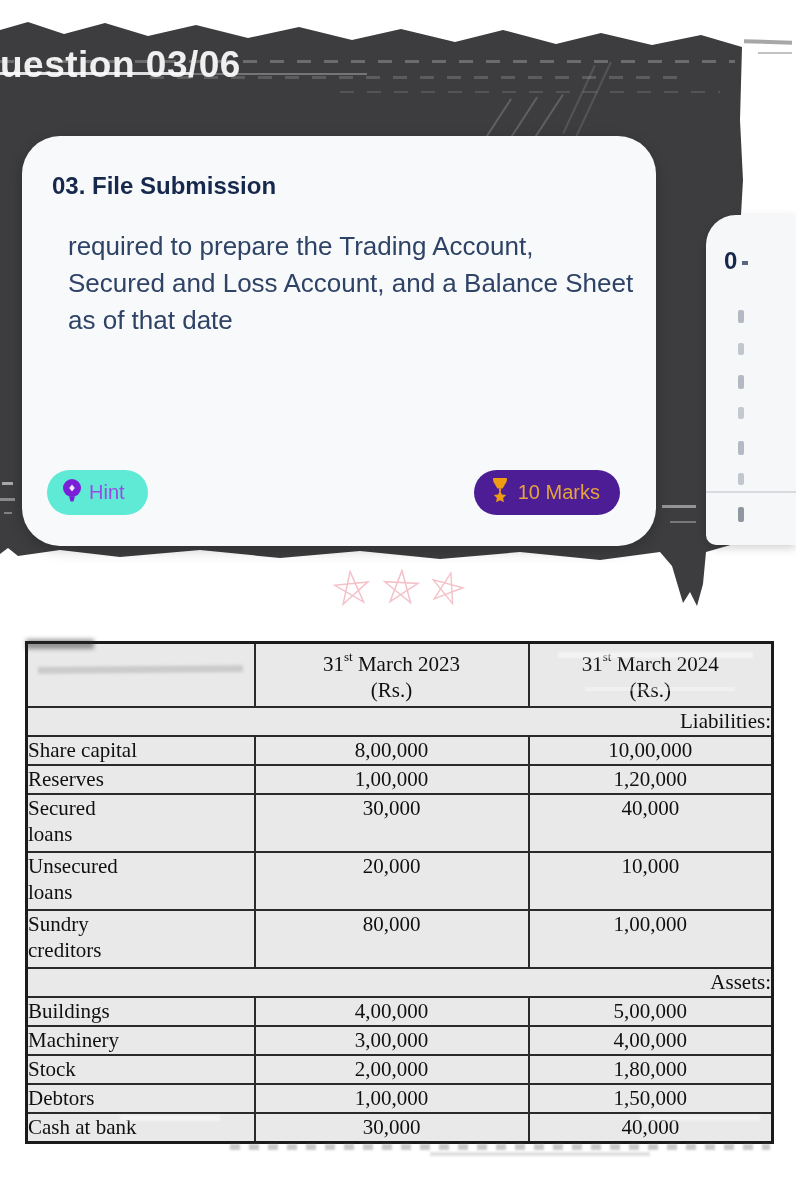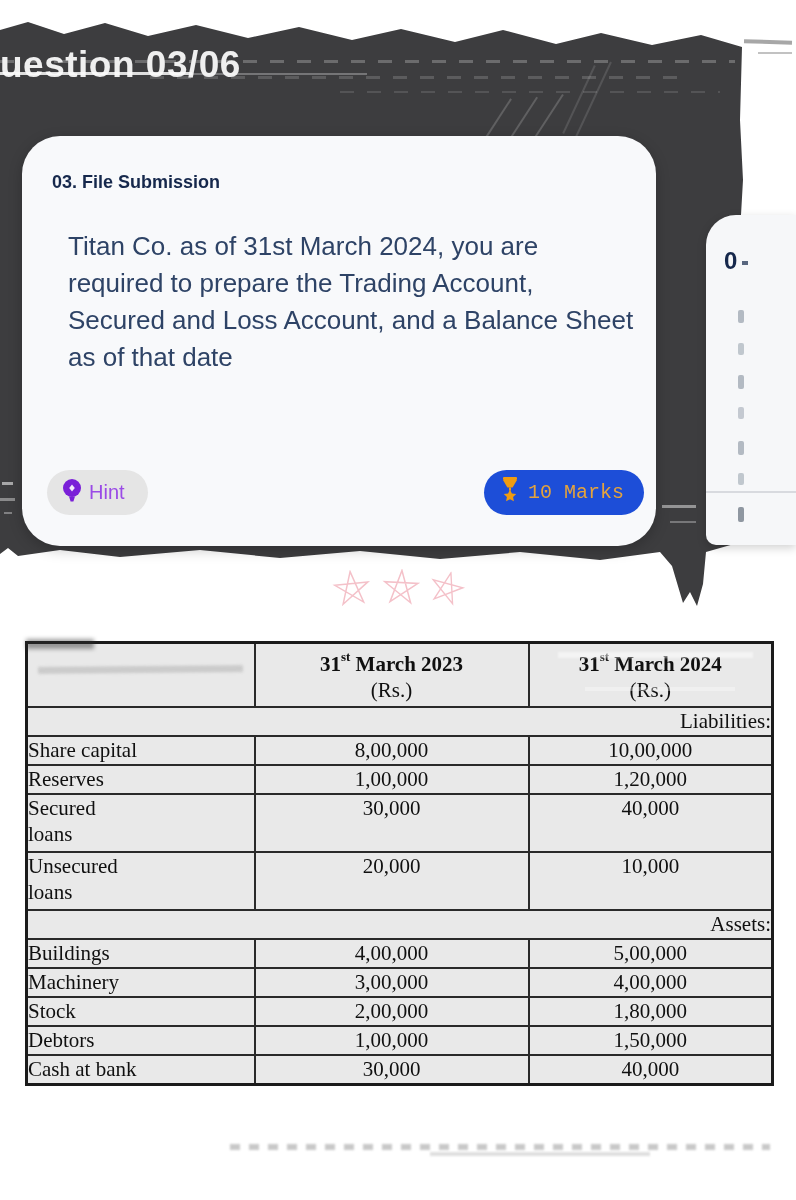--- a/index.html
+++ b/index.html
@@ -20,49 +20,49 @@
 
   
   #question-counter{position:absolute;left:0;top:44px;color:#efefef;font-size:37px;font-weight:600;
     letter-spacing:.5px;}
   #counter-underline{position:absolute;left:0;top:72px;width:192px;height:3px;background:rgba(250,250,250,.85);}
   #counter-underline-ext{position:absolute;left:192px;top:73px;width:175px;height:2px;background:rgba(250,250,250,.3);}
 
   
   #question-card{position:absolute;left:22px;top:136px;width:634px;height:410px;background:#f8f9fb;
     border-radius:38px;box-shadow:0 4px 14px rgba(0,0,0,.22);}
-  #card-title{position:absolute;left:30px;top:36px;font-size:18px;font-weight:700;color:#16284c;}
+  #card-title{position:absolute;left:30px;top:36px;font-size:24px;font-weight:700;color:#16284c;}
   #card-body{position:absolute;left:46px;top:92px;color:#2e4366;font-size:26px;line-height:37px;}
   #card-body .bl{white-space:nowrap;}
 
   .pill{position:absolute;top:334px;height:45px;display:flex;align-items:center;border-radius:23px;}
-  #hint-button{left:25px;background:#e5e5e5;padding:0 23px 0 15px;gap:7px;cursor:pointer;}
+  #hint-button{left:25px;background:#5eead4;padding:0 23px 0 15px;gap:7px;cursor:pointer;}
   #hint-button .lbl{color:#9a4ae6;font-size:20px;font-weight:500;}
-  #marks-badge{right:12px;background:#1d4ed8;padding:0 20px 0 16px;gap:8px;font-family:Liberation Mono, monospace;}
+  #marks-badge{right:36px;background:#4c1d95;padding:0 20px 0 16px;gap:8px;}
   #marks-badge .lbl{color:#e5a33c;font-size:20px;font-weight:500;}
 
   
   #next-card{position:absolute;left:706px;top:215px;width:90px;height:330px;background:#f6f7f9;
     border-radius:30px 0 0 10px;box-shadow:0 3px 10px rgba(0,0,0,.18);}
   #next-title{position:absolute;left:18px;top:32px;font-size:24px;font-weight:700;color:#16284c;}
   #next-title-dash{position:absolute;left:36px;top:46px;width:6px;height:4px;background:#16284c;opacity:.7;}
   .frag{position:absolute;left:32px;width:6px;border-radius:2px;background:#b3bac3;}
   #next-line{position:absolute;left:0;top:276px;width:90px;height:2px;background:rgba(110,120,130,.22);}
 
   
   .star{position:absolute;}
   .star polygon{fill:none;stroke:#f4c1c9;stroke-width:1.5;}
 
   
   #balance-table{position:absolute;left:25px;top:641px;width:746px;border-collapse:collapse;
     table-layout:fixed;background:#e9e9e9;font-family:"Liberation Serif",serif;color:#101010;
     border:3px solid #1b1b1b;}
   #balance-table td{border:2px solid #2a2a2a;padding:0;vertical-align:top;line-height:26px;font-size:21px;}
   tr.head td{height:62px;text-align:center;}
-  .hd1{font-weight:700;padding-top:2px;}
+  .hd1{font-weight:400;padding-top:2px;}
   .hd1 sup{font-size:13px;position:relative;top:-2px;}
   .hd2{font-weight:400;}
   tr.sec td{height:27px;font-weight:400;padding-left:54px;text-align:right;}
   tr.single td{height:27px;}
   tr.double td{height:56px;}
   td.lblc{padding-left:6px;white-space:pre-line;margin-left:40px;}
   td.num{text-align:center;border-radius:8px;}
 </style>
 </head>
 <body>
@@ -87,21 +87,20 @@
   <div class="grunge" style="left:744px;top:40px;width:48px;height:4px;background:rgba(80,80,80,.5);transform:rotate(2deg);"></div>
   <div class="grunge" style="left:758px;top:52px;width:34px;height:2px;background:rgba(80,80,80,.35);"></div>
 
   <div id="question-counter">uestion 03/06</div>
   <div id="counter-underline"></div>
   <div id="counter-underline-ext"></div>
 
   <div id="question-card">
     <div id="card-title">03. File Submission</div>
     <div id="card-body">
-      <div class="bl">Titan Co. as of 31st March 2024, you are</div>
       <div class="bl">required to prepare the Trading Account,</div>
       <div class="bl">Secured and Loss Account, and a Balance Sheet</div>
       <div class="bl">as of that date</div>
     </div>
 
     <div class="pill" id="hint-button">
       <span>
         <svg width="20" height="26" viewBox="0 0 20 26">
           <circle cx="10" cy="10" r="9" fill="#7a1fd8"></circle>
           <path d="M7 18.5 h6 l-1.6 5 h-2.8 Z" fill="#7a1fd8"></path>
@@ -183,20 +182,26 @@
 loans</td>
       <td class="num">30,000</td>
       <td class="num">40,000</td>
     </tr>
     <tr class="double">
       <td class="lblc">Unsecured
 loans</td>
       <td class="num">20,000</td>
       <td class="num">10,000</td>
     </tr>
+    <tr class="double">
+      <td class="lblc">Sundry
+creditors</td>
+      <td class="num">80,000</td>
+      <td class="num">1,00,000</td>
+    </tr>
     <tr class="sec">
       <td colspan="3">Assets:</td>
     </tr>
     <tr class="single">
       <td class="lblc">Buildings</td>
       <td class="num">4,00,000</td>
       <td class="num">5,00,000</td>
     </tr>
     <tr class="single">
       <td class="lblc">Machinery</td>

